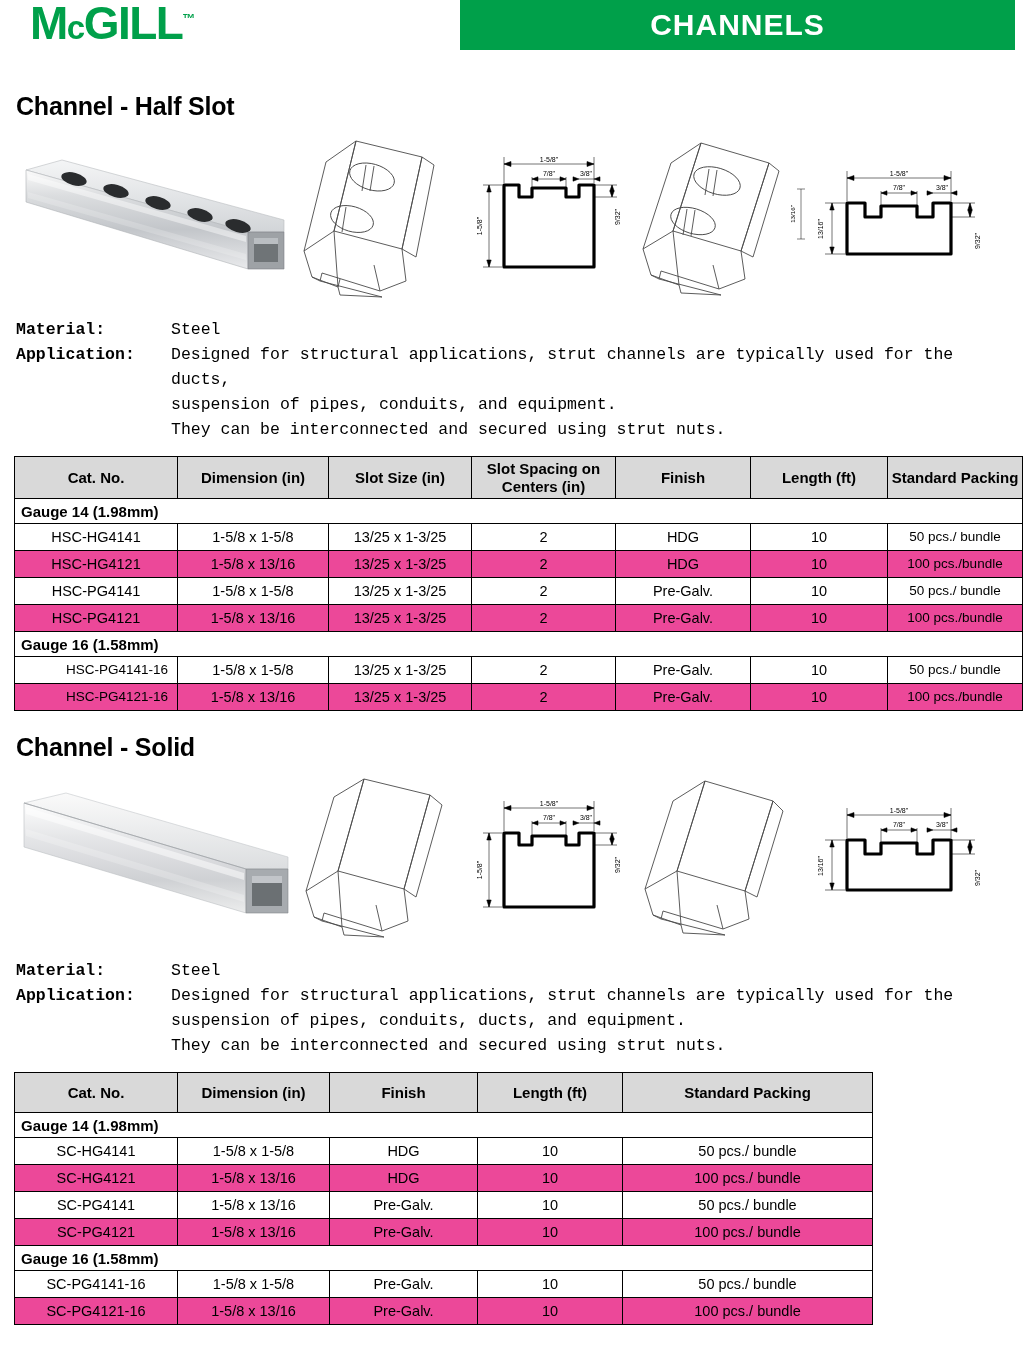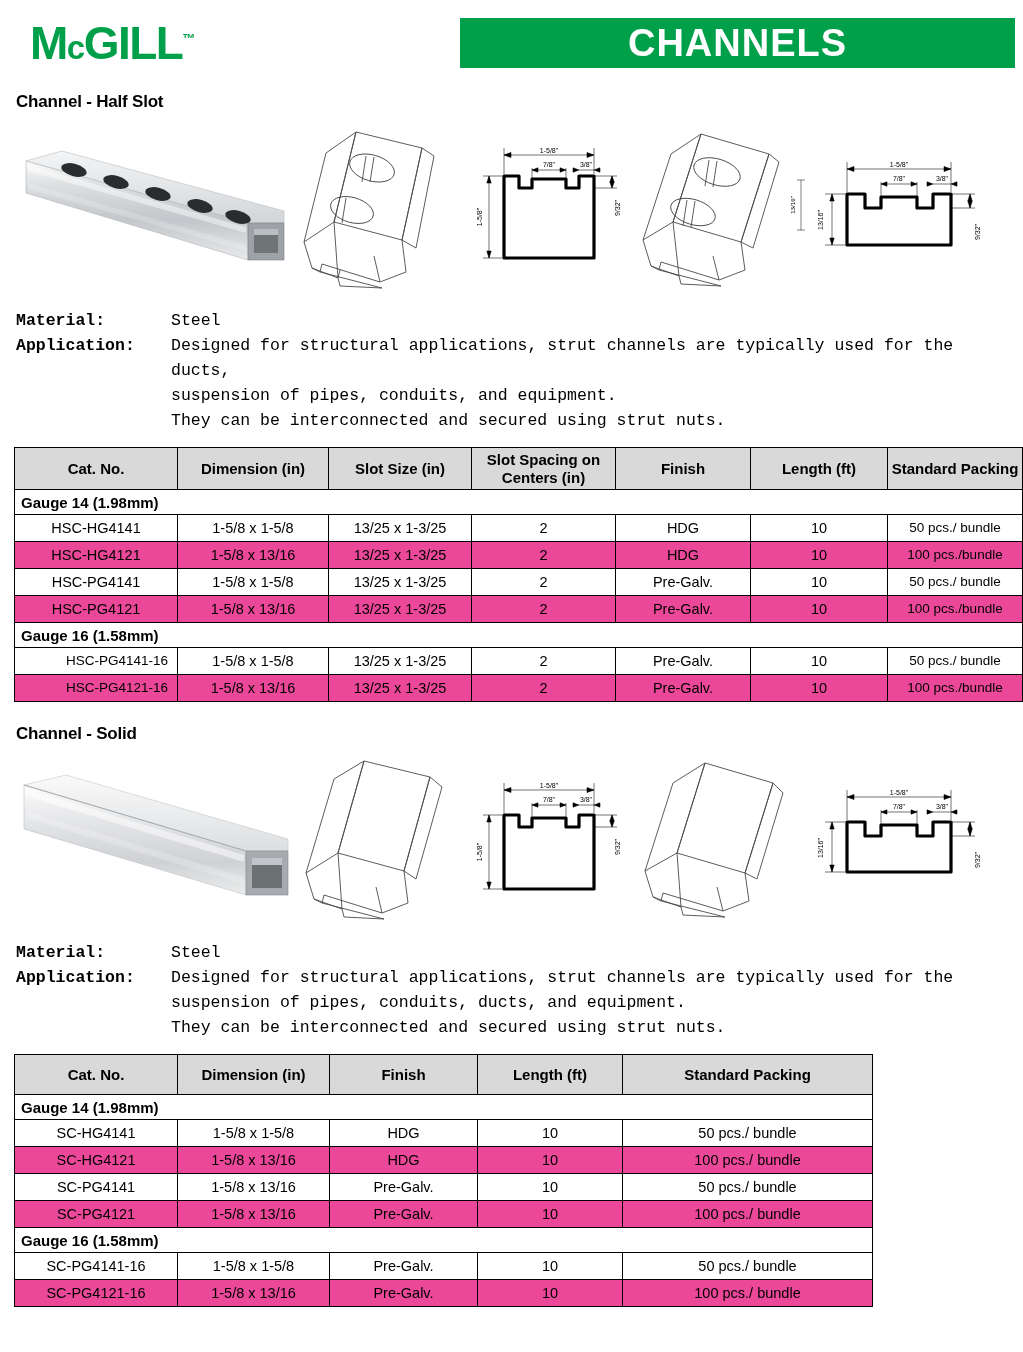--- a/index.html
+++ b/index.html
@@ -8,41 +8,41 @@
     width:1023px; height:1352px;
     background:#ffffff;
     font-family:"Liberation Sans", sans-serif;
     color:#000;
     position:relative;
     overflow:hidden;
   }
 
   
   .page { padding:0 8px; }
-  .topbar { display:flex; align-items:center; height:86px; }
+  .topbar { display:flex; height:86px; }
   .logo-wrap { width:452px; padding-left:22px; display:flex; align-items:flex-start; }
   .logo {
     font-size:46px; font-weight:bold; color:#00a04a;
     letter-spacing:-1.5px; line-height:1; position:relative;
     font-family:"Liberation Sans", sans-serif;
   }
   .logo .mc { font-size:46px; }
   .logo .sm { font-size:33px; }
   .logo .tm { font-size:13px; vertical-align:super; letter-spacing:0; }
   .banner {
     flex:1; background:#00a04a; height:50px; display:flex;
     align-items:center; justify-content:center;
   }
   .banner-text {
-    color:#fff; font-size:38px; font-weight:bold; letter-spacing:1px;
+    color:#fff; font-size:30px; font-weight:bold; letter-spacing:1px;
   }
 
   
   .section-title {
-    font-size:17px; font-weight:bold; margin:6px 0 4px 8px; letter-spacing:-0.2px;
+    font-size:25px; font-weight:bold; margin:6px 0 4px 8px; letter-spacing:-0.2px;
   }
 
   
   .figs { display:flex; align-items:center; height:182px; padding-left:8px; }
   .fig { position:relative; }
   .photo {
     width:278px; height:168px; position:relative; overflow:hidden;
   }
 
   

